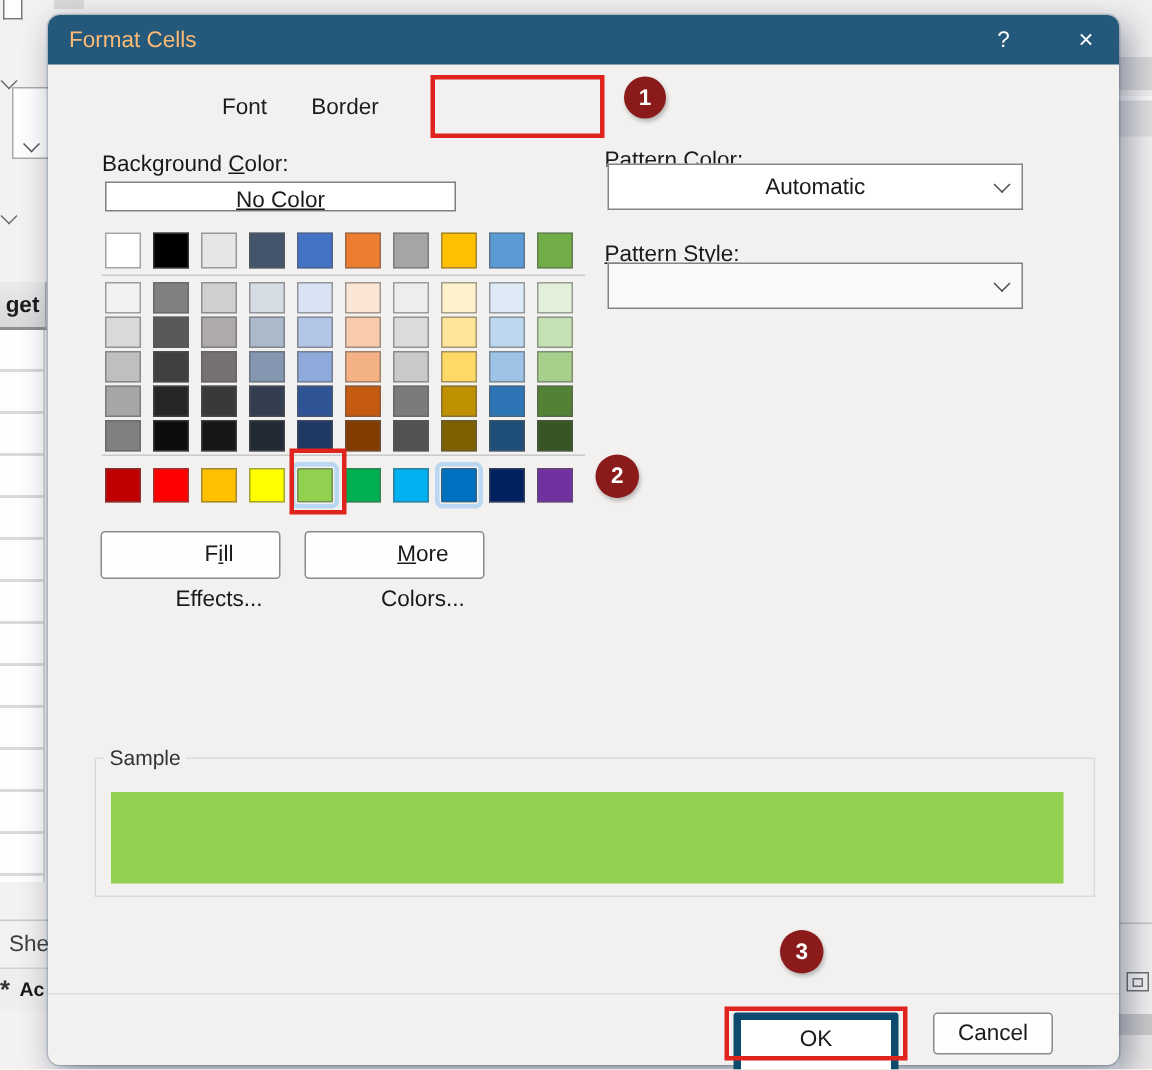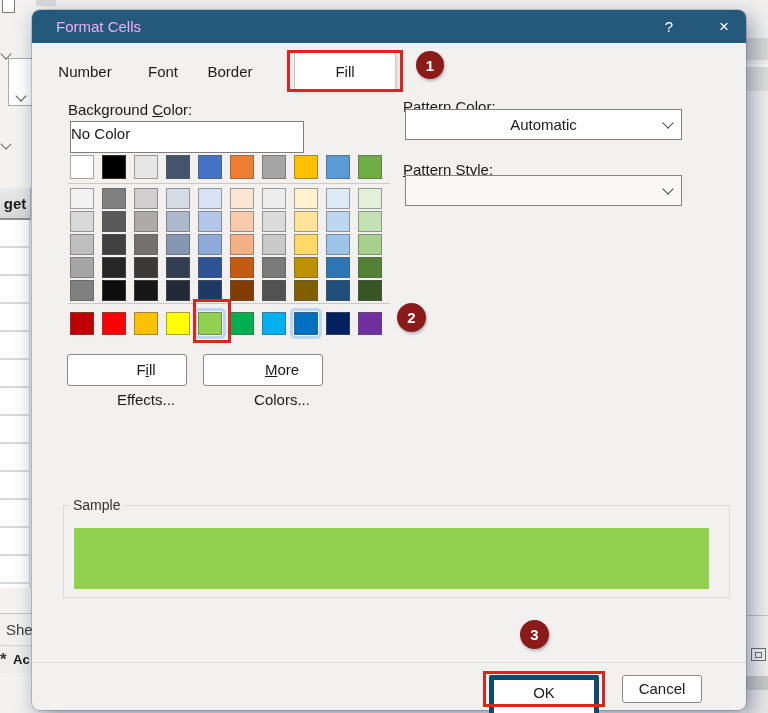--- a/index.html
+++ b/index.html
@@ -27,36 +27,36 @@
   .band2{position:absolute;left:0;top:64px;width:22px;height:24px;background:#DEDEDE;border-top:3px solid #FAFAFA;}
   .thinline{position:absolute;left:0;top:615px;width:22px;height:1px;background:#C4C4C4;}
   .view-icon{position:absolute;left:5px;top:648px;width:13px;height:11px;border:1.5px solid #6f6f6f;background:#F5F5F5;display:flex;align-items:center;justify-content:center;}
   .view-icon div{width:5px;height:4px;border:1px solid #6f6f6f;}
   .band3{position:absolute;left:0;top:676px;width:22px;height:14px;background:#C9C9C9;}
   .band4{position:absolute;left:0;top:690px;width:22px;height:23px;background:#E9E8E7;}
 
   
   .dialog{position:absolute;left:32px;top:10px;width:714px;height:700px;background:#F2F1F0;border-radius:8px;box-shadow:5px 7px 22px rgba(25,35,70,.45),0 0 0 1px rgba(60,90,120,.25);z-index:10;}
   .titlebar{position:absolute;left:0;top:0;width:714px;height:33px;background:#25597B;border-radius:8px 8px 0 0;}
-  .title{position:absolute;left:24px;top:0;line-height:33px;font-size:15px;color:#f0abfc;}
+  .title{position:absolute;left:14px;top:0;line-height:33px;font-size:15px;color:#fdba74;}
   .tb-btn{position:absolute;top:0;width:22px;height:33px;line-height:33px;text-align:center;font-size:15px;color:#fff;cursor:default;}
   .help-btn{left:626px;}
   .close-btn{left:681px;font-size:17px;}
 
   
   .tab{position:absolute;top:45px;height:34px;line-height:34px;text-align:center;font-size:15px;color:#1c1c1c;}
   .tab-number{left:20px;width:66px;}
   .tab-font{left:100px;width:62px;}
   .tab-border{left:164px;width:68px;}
   .tab-fill{left:262px;width:102px;top:42px;height:38px;line-height:38px;background:#fff;border:1px solid #C8C8C8;border-radius:2px;box-shadow:1px 2px 4px rgba(0,0,0,.14);box-sizing:border-box;}
 
   .lbl{position:absolute;font-size:15px;color:#1a1a1a;}
   .u{text-decoration:underline;}
 
-  .nocolor-btn{position:absolute;left:38px;top:111px;width:234px;height:32px;background:#fff;border:1px solid #7E7E7E;font-size:15px;color:#1a1a1a;line-height:24px;box-sizing:border-box;}
+  .nocolor-btn{position:absolute;left:38px;top:111px;width:234px;height:20px;background:#fff;border:1px solid #7E7E7E;font-size:15px;color:#1a1a1a;text-align:center;line-height:24px;box-sizing:border-box;text-decoration:underline;}
 
   .swatch-row{position:absolute;left:38px;display:flex;gap:8px;}
   .swatch{width:24px;box-sizing:border-box;border:1px solid rgba(90,90,90,.55);}
   .row-theme .swatch{height:24px;}
   .row-tint .swatch{height:21px;}
   .row-std .swatch{height:23px;}
   .row-t1{top:145px;}
   .row-t2{top:178px;}
   .row-t3{top:201px;}
   .row-t4{top:224px;}
@@ -136,24 +136,22 @@
   </div>
 
   <div class="dialog">
 
     <div class="titlebar" style="background: rgb(37, 89, 123);">
       <span class="title">Format Cells</span>
       <span class="tb-btn help-btn">?</span>
       <span class="tb-btn close-btn">×</span>
     </div>
 
-    <div class="tab tab-number">Number</div>
     <div class="tab tab-font">Font</div>
     <div class="tab tab-border">Border</div>
-    <div class="tab tab-fill">Fill</div>
 
     <div class="lbl" style="left:36px;top:91px;"><span>Background </span><span class="u">C</span><span>olor:</span></div>
 
     <div class="nocolor-btn">No Color</div>
 
     <div class="swatch-row row-theme row-t1">
         <div class="swatch" style="background: rgb(255, 255, 255);"></div>
         <div class="swatch" style="background: rgb(0, 0, 0);"></div>
         <div class="swatch" style="background: rgb(231, 230, 230);"></div>
         <div class="swatch" style="background: rgb(68, 84, 106);"></div>

